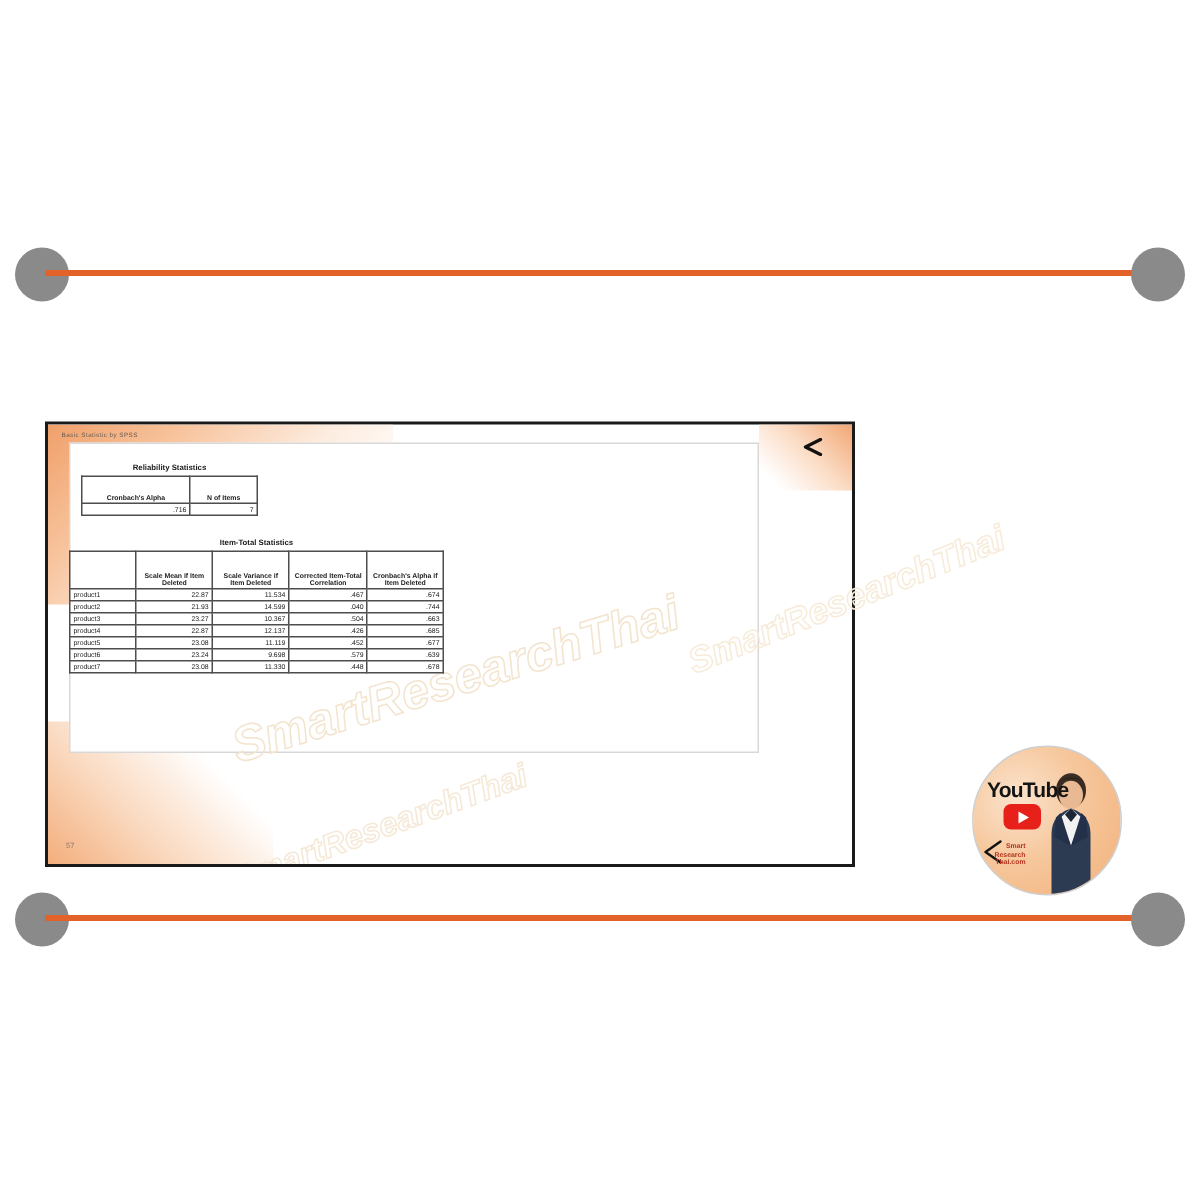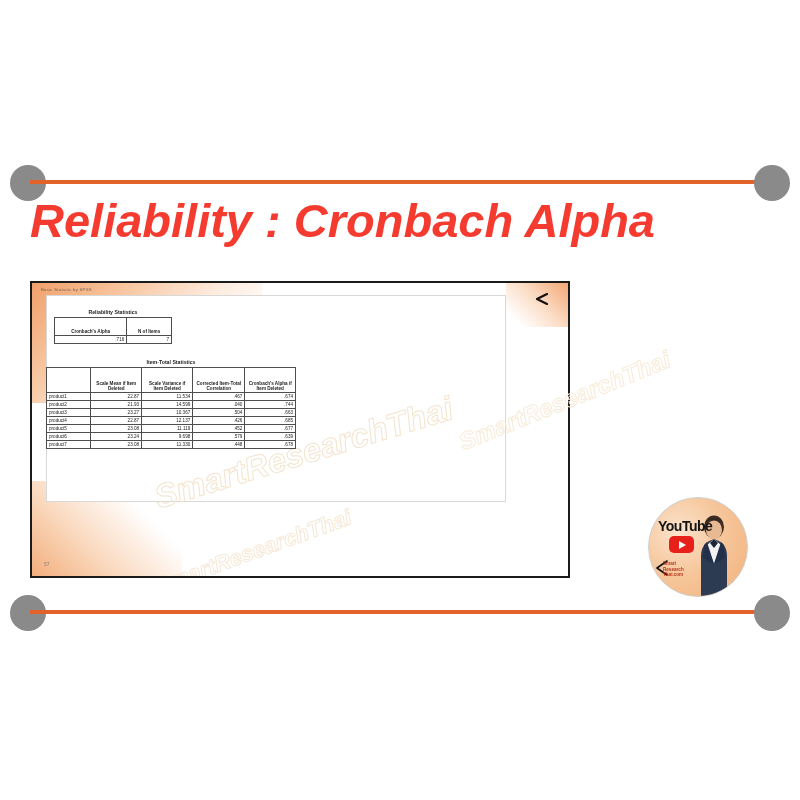--- a/index.html
+++ b/index.html
@@ -109,21 +109,21 @@
 
   
   #itemtotal-table{left:14px;top:76px;}
   #itemtotal-table table{width:250px;}
   #itemtotal-table th{height:22px;}
 
   
   .badge{
     position:absolute;left:648px;top:497px;width:98px;height:98px;border-radius:50%;
     background:radial-gradient(circle at 30% 35%, #fbe3cd 0%, #f6c79c 45%, #f2b07a 100%);
-    border:1.5px solid #cfcfcf;overflow:hidden;z-index:6;
+    border:1.5px solid #cfcfcf;overflow:hidden;z-index:6;text-align:right;
   }
   .badge-yt{
     position:absolute;left:9px;top:20px;font-size:14px;font-weight:bold;
     color:#141414;letter-spacing:-0.5px;font-family:"Liberation Sans", sans-serif;
   }
   .badge-play{
     position:absolute;left:20px;top:38px;width:25px;height:17px;border-radius:5px;
     background:#E8201A;
   }
   .badge-play::after{
@@ -143,21 +143,20 @@
 <body>
 
 <div class="page">
 
   <div class="rule-wrap top">
     <div class="rule-dot left"></div>
     <div class="rule-line"></div>
     <div class="rule-dot right"></div>
   </div>
 
-  <div class="title">Reliability : Cronbach Alpha</div>
 
   <div class="slide">
     <div class="slide-corner-tl"></div>
     <div class="slide-corner-bl"></div>
     <div class="slide-corner-tr"></div>
 
     <div class="slide-card"></div>
 
     <div class="slide-header">Basic Statistic by SPSS</div>
 

